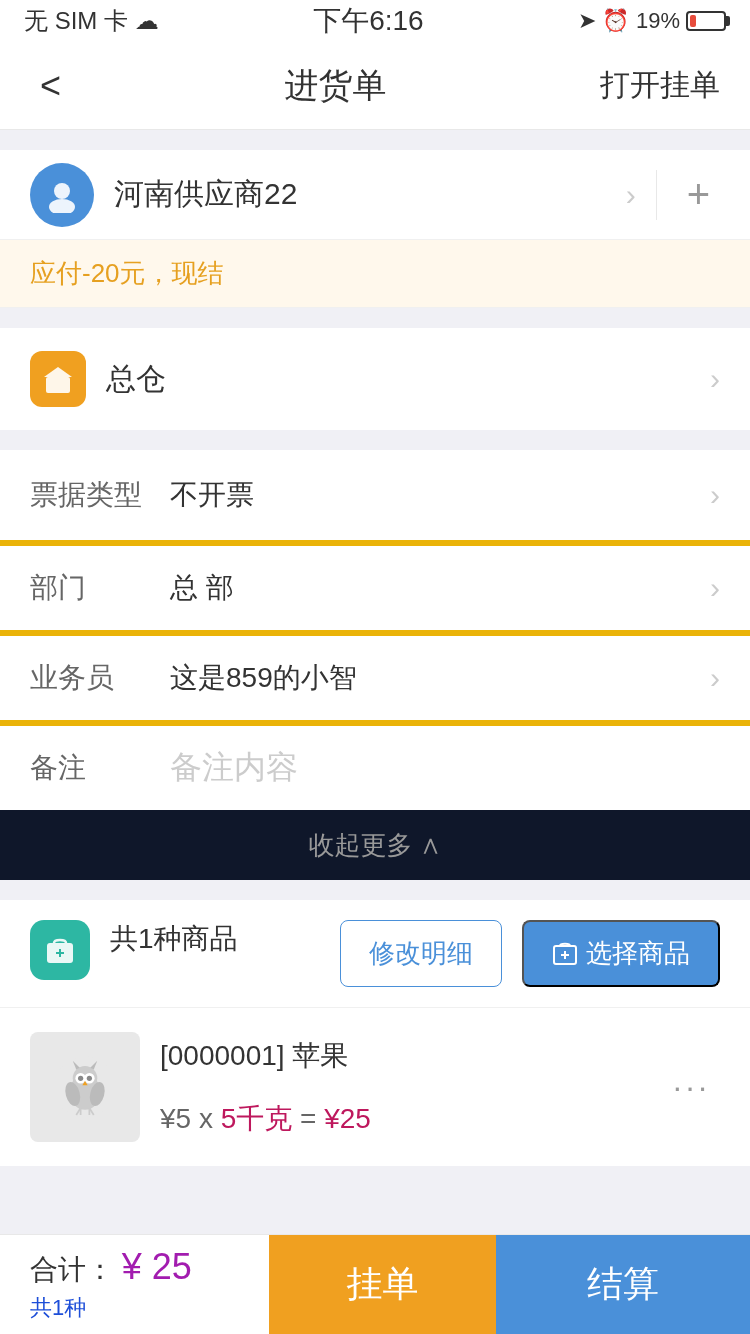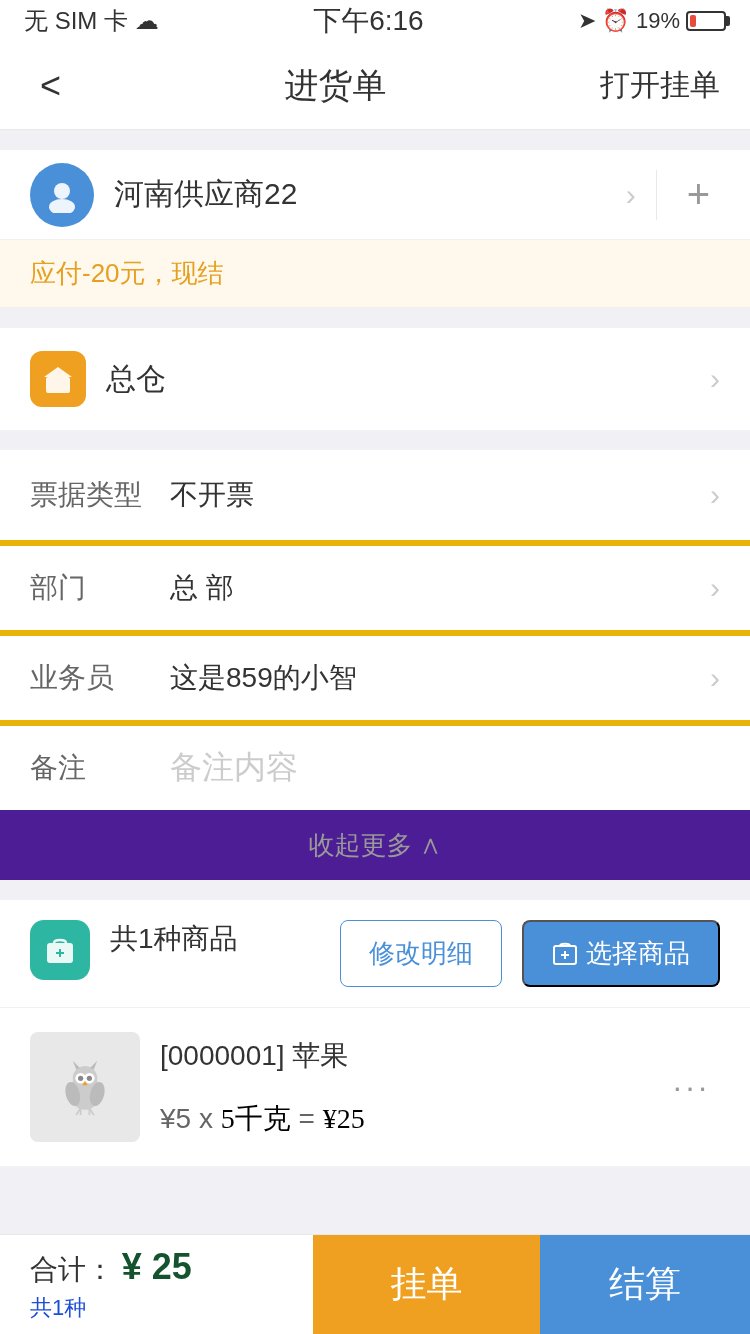--- a/index.html
+++ b/index.html
@@ -174,21 +174,21 @@
     }
     .form-placeholder {
       flex: 1;
       font-size: 32px;
       color: #ccc;
       padding-left: 20px;
     }
 
     
     .collapse-bar {
-      background: #4c1d95;
+      background: #0f172a;
       height: 70px;
       display: flex;
       align-items: center;
       justify-content: center;
       font-size: 26px;
       color: #999;
       cursor: pointer;
     }
 
     
@@ -252,22 +252,21 @@
     .product-name {
       font-size: 28px;
       color: #333;
       margin-bottom: 25px;
     }
     .product-price {
       font-size: 28px;
       color: #666;
     }
     .price-highlight {
-      color: #000000;
-      font-family: Liberation Serif, serif;
+      color: #be185d;
     }
     .product-more {
       font-size: 32px;
       color: #999;
       cursor: pointer;
       padding: 10px;
       letter-spacing: 2px;
     }
 
     
@@ -289,21 +288,21 @@
       width: 227px;
       height: 100px;
       background: #f0a020;
       color: #fff;
       font-size: 36px;
       display: flex; align-items: center; justify-content: center;
       cursor: pointer;
       flex-shrink: 0;
     }
     .checkout-btn {
-      width: 210px;
+      width: 254px;
       height: 100px;
       background: #4a90d9;
       color: #fff;
       font-size: 36px;
       display: flex; align-items: center; justify-content: center;
       cursor: pointer;
       flex-shrink: 0;
     }
 
     
@@ -470,21 +469,21 @@
     <span class="product-more">···</span>
   </div>
 </div>
 
 <div style="height: 120px;"></div>
 
 <div class="bottom-bar">
   <div class="total-section">
     <div>
       <span>合计：</span>
-      <span style="font-size:36px;font-weight:700;color:#14532d;">¥ 25</span>
+      <span style="font-size:36px;font-weight:400;color:#a21caf;">¥ 25</span>
     </div>
     <div style="font-size:22px;color:#1d4ed8;margin-top:4px;">共1种</div>
   </div>
   <div class="hang-btn">
     <span>挂单</span>
   </div>
   <div class="checkout-btn">
     <span>结算</span>
   </div>
 </div>

